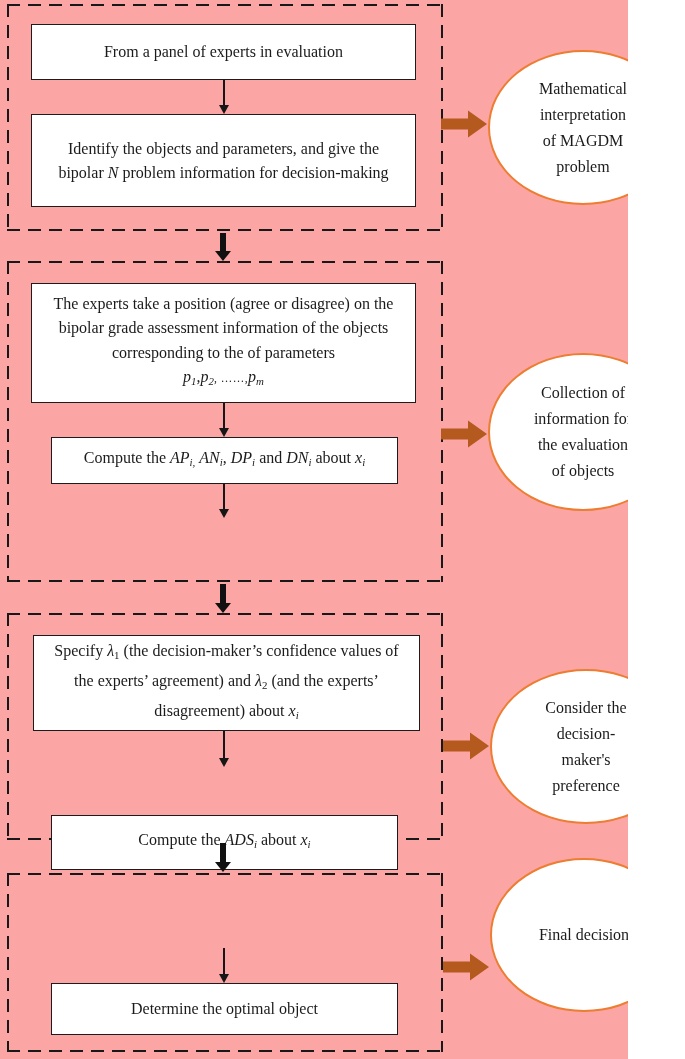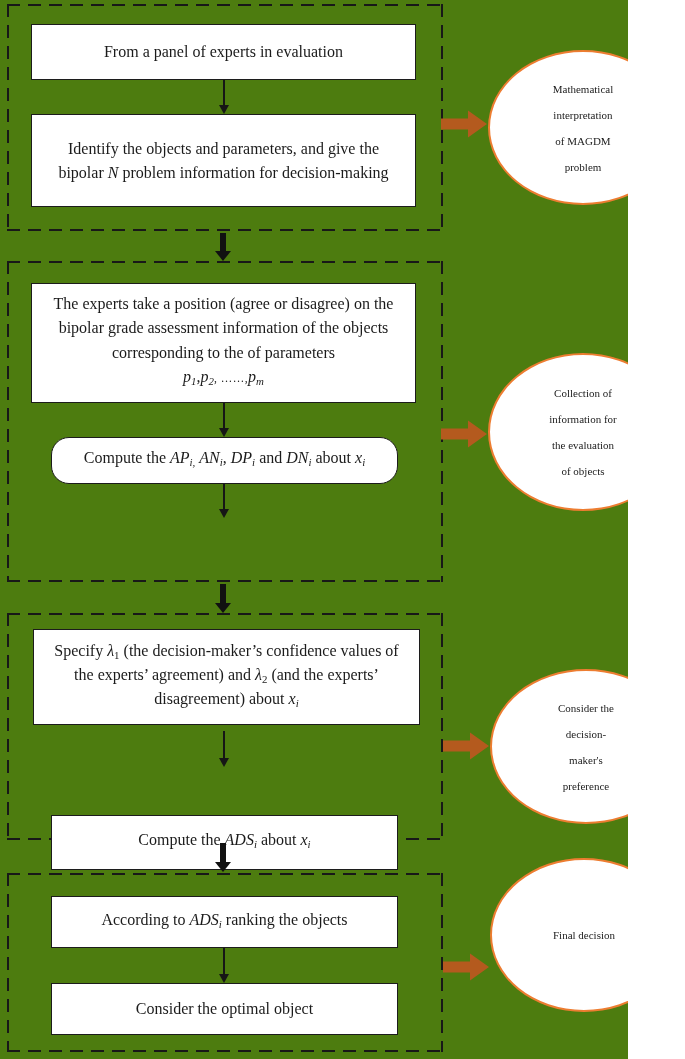--- a/index.html
+++ b/index.html
@@ -1,17 +1,17 @@
 <!DOCTYPE html>
 <html><head>
 <meta charset="utf-8">
 <style>
   html,body{margin:0;padding:0;background:#ffffff;}
   .canvas{
-    position:relative; width:628px; height:1059px; background:#4d7c0f;
+    position:relative; width:628px; height:1059px; background:#fca5a5;
     font-family:"Liberation Serif","DejaVu Serif",serif;
     color:#1b1b1b; overflow:hidden;
   }
   
   .stage{
     position:absolute; left:7px; width:436px;
     background:
       repeating-linear-gradient(90deg,#181818 0 13px,transparent 13px 21px) top left/100% 2.2px no-repeat,
       repeating-linear-gradient(90deg,#181818 0 13px,transparent 13px 21px) bottom left/100% 2.2px no-repeat,
       repeating-linear-gradient(180deg,#181818 0 13px,transparent 13px 21px) top left/2.2px 100% no-repeat,
@@ -37,21 +37,21 @@
   .thick-arrow{position:absolute; width:6px; background:#111111;}
   .thick-arrow::after{
     content:""; position:absolute; top:100%; left:50%; transform:translateX(-50%);
     border:8px solid transparent; border-bottom:0; border-top:10px solid #111111;
   }
   
   .ellipse{
     position:absolute; box-sizing:border-box; border:2.2px solid #ED7D31;
     border-radius:50%; background:#ffffff;
     display:flex; align-items:center; justify-content:center;
-    text-align:center; font-size:11px; line-height:26px; white-space:pre-line;
+    text-align:center; font-size:16px; line-height:26px; white-space:pre-line;
   }
   .block-arrow{position:absolute;}
 </style>
 </head>
 <body>
 
 <div class="canvas">
 
   <div class="stage" style="top:4px;height:227px;">
     <div class="box" style="left:24px;top:20px;width:385px;height:56px;">
@@ -61,43 +61,40 @@
     <div class="box" style="left:24px;top:110px;width:385px;height:93px;">
         <span><span>Identify the objects and parameters, and give the bipolar </span><span class="seg-i">N</span><span> problem information for decision-making</span></span>
       </div>
   </div>
 
   <div class="stage" style="top:261px;height:321px;">
     <div class="box" style="left:24px;top:22px;width:385px;height:120px;line-height:24.5px;">
         <span><span>The experts take a position (agree or disagree) on the bipolar grade assessment information of the objects corresponding to the of parameters</span><br><span class="seg-i">p</span><span class="seg-isub">1</span><span>,</span><span class="seg-i">p</span><span class="seg-isub">2</span><span class="seg-dots">, ……,</span><span class="seg-i">p</span><span class="seg-isub">m</span></span>
       </div>
     <div class="varrow" style="left:216px;top:142px;height:25px;"></div>
-    <div class="box" style="left:44px;top:176px;width:347px;height:47px;border-radius:18px;">
+    <div class="box" style="left:44px;top:176px;width:347px;height:47px;">
         <span><span>Compute the </span><span class="seg-i">AP</span><span class="seg-isub">i,</span><span> </span><span class="seg-i">AN</span><span class="seg-isub">i</span><span>, </span><span class="seg-i">DP</span><span class="seg-isub">i</span><span> and </span><span class="seg-i">DN</span><span class="seg-isub">i</span><span> about </span><span class="seg-i">x</span><span class="seg-isub">i</span></span>
       </div>
     <div class="varrow" style="left:216px;top:223px;height:25px;"></div>
   </div>
 
   <div class="stage" style="top:613px;height:227px;">
-    <div class="box" style="left:26px;top:16px;width:387px;height:96px;line-height:20px;">
+    <div class="box" style="left:26px;top:22px;width:387px;height:96px;line-height:26px;">
         <span><span>Specify </span><span class="seg-i">λ</span><span class="seg-sub">1</span><span> (the decision-maker’s confidence values of the experts’ agreement) and </span><span class="seg-i">λ</span><span class="seg-sub">2</span><span> (and the experts’ disagreement) about </span><span class="seg-i">x</span><span class="seg-isub">i</span></span>
       </div>
     <div class="varrow" style="left:216px;top:118px;height:27px;"></div>
     <div class="box" style="left:44px;top:154px;width:347px;height:55px;margin-top:48px;">
         <span><span>Compute the </span><span class="seg-i">ADS</span><span class="seg-isub">i</span><span> about </span><span class="seg-i">x</span><span class="seg-isub">i</span></span>
       </div>
   </div>
 
   <div class="stage" style="top:873px;height:179px;">
-    <div class="box" style="left:44px;top:23px;width:347px;height:52px;">
-        <span><span>According to </span><span class="seg-i">ADS</span><span class="seg-isub">i</span><span> ranking the objects</span></span>
-      </div>
     <div class="varrow" style="left:216px;top:75px;height:26px;"></div>
     <div class="box" style="left:44px;top:110px;width:347px;height:52px;">
-        <span><span>Consider the optimal object</span></span>
+        <span><span>Determine the optimal object</span></span>
       </div>
   </div>
 
   <div class="thick-arrow" style="left:220px;top:233px;height:18px;"></div>
   <div class="thick-arrow" style="left:220px;top:584px;height:19px;"></div>
   <div class="thick-arrow" style="left:220px;top:843px;height:19px;"></div>
 
   <svg class="block-arrow" style="left:441px;top:110px;" width="46" height="28" viewBox="0 0 46 28">
     <polygon points="0,8.5 27,8.5 27,0.5 46,14 27,27.5 27,19.5 0,19.5" fill="#B45A1E"></polygon>
   </svg>

